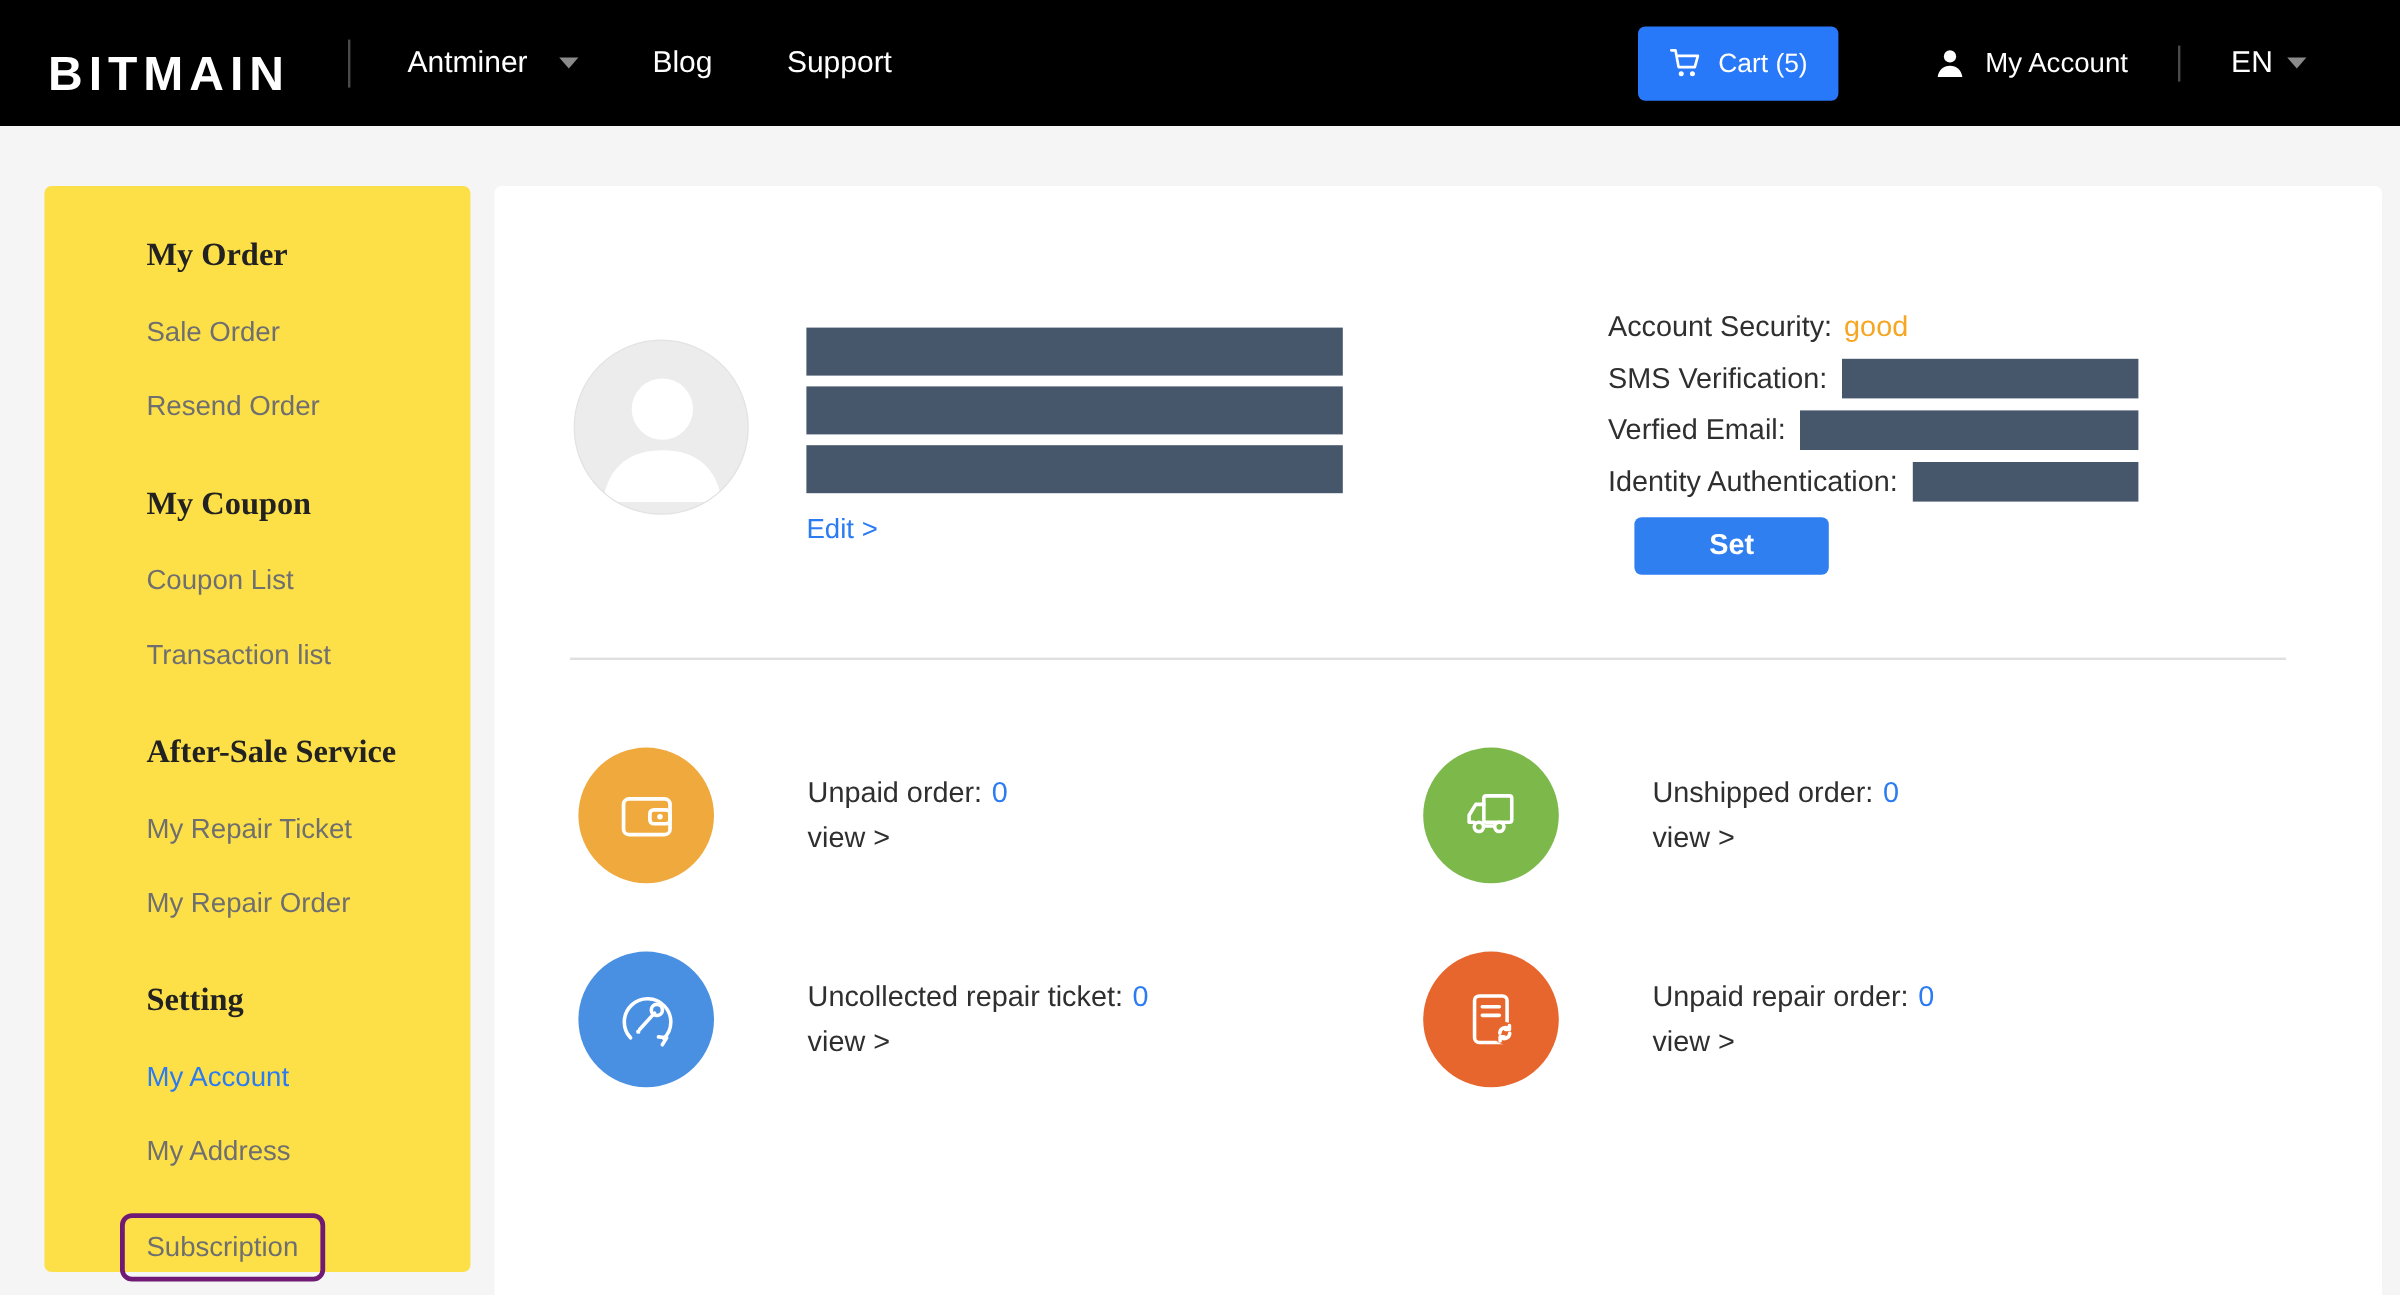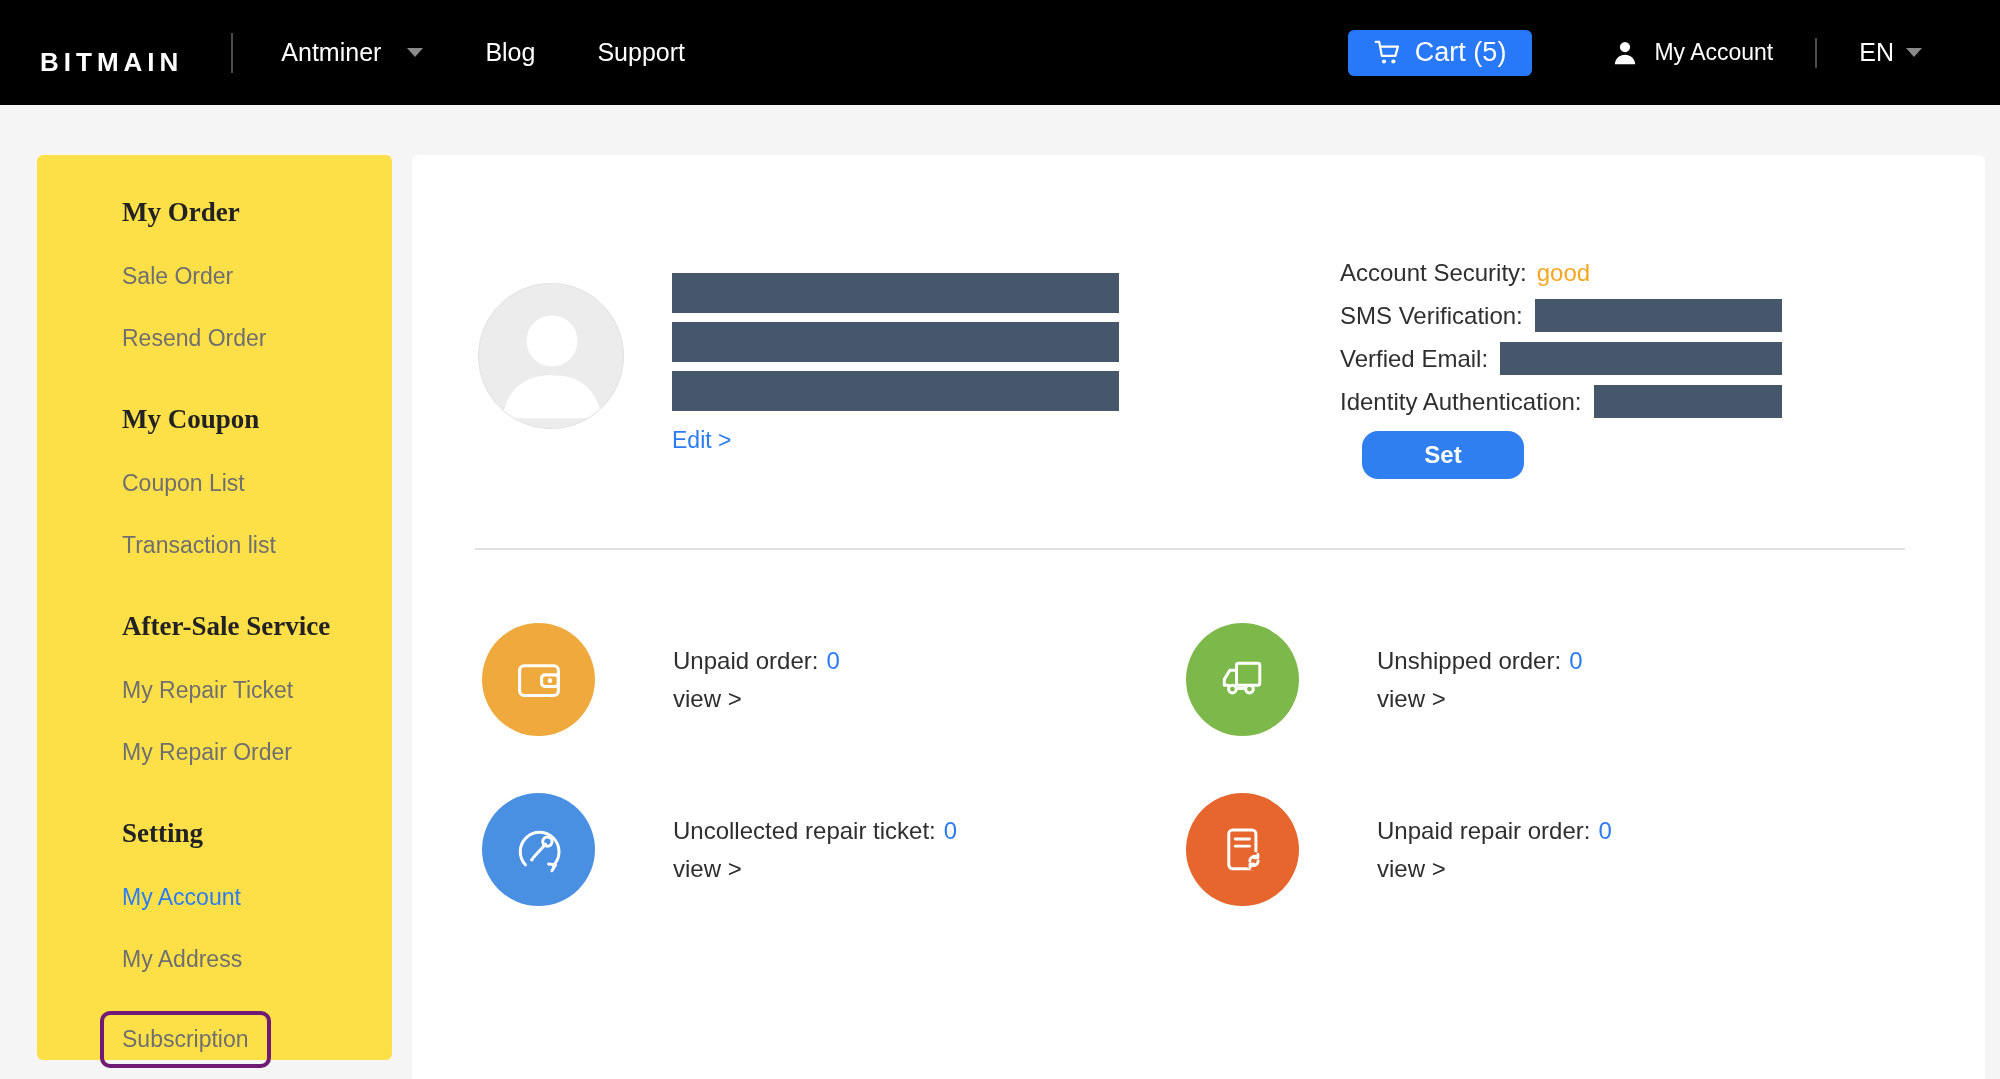--- a/index.html
+++ b/index.html
@@ -1,27 +1,27 @@
 <!DOCTYPE html>
 <html><head>
 <meta charset="utf-8">
 <style>
   * { margin:0; padding:0; box-sizing:border-box; }
   html,body { width:2000px; height:1079px; overflow:hidden; }
   body { background:#f5f5f6; font-family:"Liberation Sans", sans-serif; color:#333; }
 
   
   .nav { height:105px; background:#000; display:flex; align-items:center; padding:0 78px 0 40px; }
-  .brand { color:#fff; font-size:26px; font-weight:bold; letter-spacing:5px;margin-top:20px; }
+  .brand { color:#fff; font-size:40px; font-weight:bold; letter-spacing:5px;margin-top:20px; }
   .nav-sep { width:2px; height:40px; background:#4a4a4a; margin:0 48px; }
   .nav-links { display:flex; align-items:center; gap:62px; }
   .nav-link { color:#fff; font-size:25px; cursor:pointer; display:flex; align-items:center; gap:26px; }
   .caret { width:0; height:0; border-left:8px solid transparent; border-right:8px solid transparent; border-top:9px solid #8a8a8a; display:inline-block; }
   .nav-spacer { flex:1; }
-  .cart-btn { background:#2878fa; border:none; color:#fff; font-size:27px; height:46px; min-width:160px; padding:0 26px; border-radius:6px; display:flex; align-items:center; gap:13px; cursor:pointer; }
+  .cart-btn { background:#2878fa; border:none; color:#fff; font-size:22px; height:62px; min-width:160px; padding:0 26px; border-radius:6px; display:flex; align-items:center; gap:13px; cursor:pointer; }
   .account { display:flex; align-items:center; gap:14px; color:#fff; font-size:23px; margin-left:78px; cursor:pointer; }
   .nav-sep2 { width:2px; height:30px; background:#4a4a4a; margin:0 42px; }
   .lang { display:flex; align-items:center; gap:12px; color:#fff; font-size:25px; cursor:pointer; }
 
   
   .sidebar { position:absolute; left:37px; top:155px; width:355px; height:905px; background:#fde047; border-radius:6px; padding:42px 0 0 85px; }
   .main { position:absolute; left:412px; top:155px; width:1573px; height:1100px; background:#fff; border-radius:6px; }
 
   
   .side-title { font-family:"Liberation Serif", serif; font-size:27px; font-weight:bold; color:#222; margin-top:52px; }
@@ -33,21 +33,21 @@
   
   .avatar { position:absolute; left:66px; top:128px; width:146px; height:146px; border-radius:50%; background:#ececec; border:1px solid #e2e2e2; overflow:hidden; }
   .redact-col { position:absolute; left:260px; top:118px; width:447px; }
   .redact-bar { height:40px; background:#46566b; margin-bottom:9px; }
   .edit-link { position:absolute; left:260px; top:272px; font-size:23px; color:#2b7bf3; cursor:pointer; }
 
   .security { position:absolute; left:928px; top:84px; width:442px;margin-top:17px; }
   .sec-row { display:flex; align-items:center; height:33px; margin-bottom:10px; font-size:24px; color:#2f2f2f; white-space:nowrap; }
   .sec-good { color:#f5a623; margin-left:10px; }
   .sec-bar { flex:1; height:33px; background:#46566b; margin-left:12px; }
-  .set-btn { position:absolute; left:950px; top:276px; width:162px; height:48px; background:#2f7ff0; border:none; border-radius:16px; color:#fff; font-size:24px; font-weight:bold; cursor:pointer; }
+  .set-btn { position:absolute; left:950px; top:276px; width:162px; height:48px; background:#2f7ff0; border:none; border-radius:6px; color:#fff; font-size:24px; font-weight:bold; cursor:pointer; }
 
   .divider { position:absolute; left:63px; top:393px; width:1430px; height:2px; background:#e0e0e0; }
 
   
   .stats { position:absolute; left:70px; top:468px; display:grid; grid-template-columns:704px auto; grid-row-gap:57px; }
   .stat { display:flex; align-items:center;gap:48px; }
   .stat-icon { width:113px; height:113px; border-radius:50%; flex:0 0 113px; display:flex; align-items:center; justify-content:center; }
   .stat-icon svg { width:62px; height:62px; }
   .stat-txt { margin-left:30px; font-size:24px; color:#2f2f2f; }
   .stat-line1 { margin-bottom:10px; }

